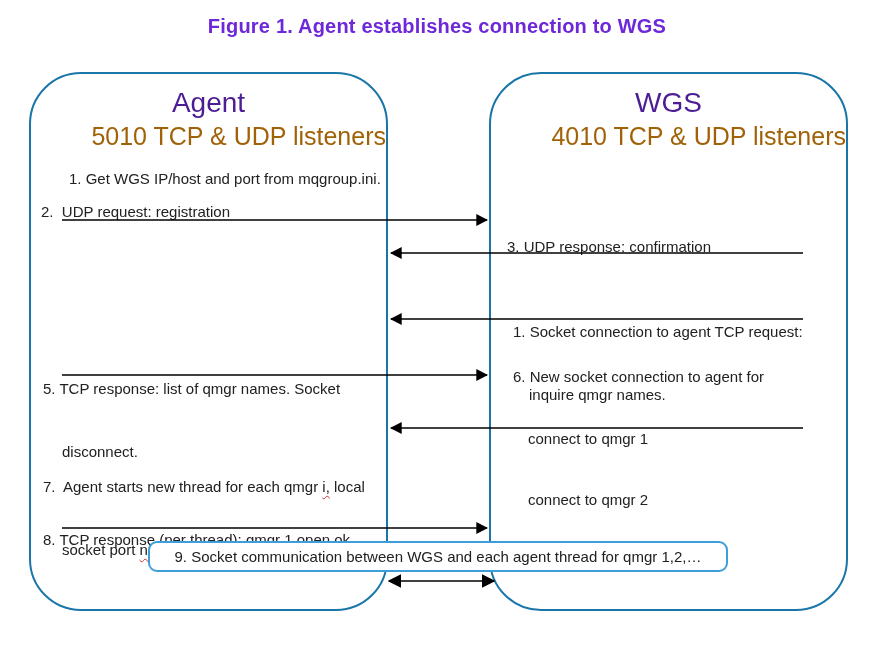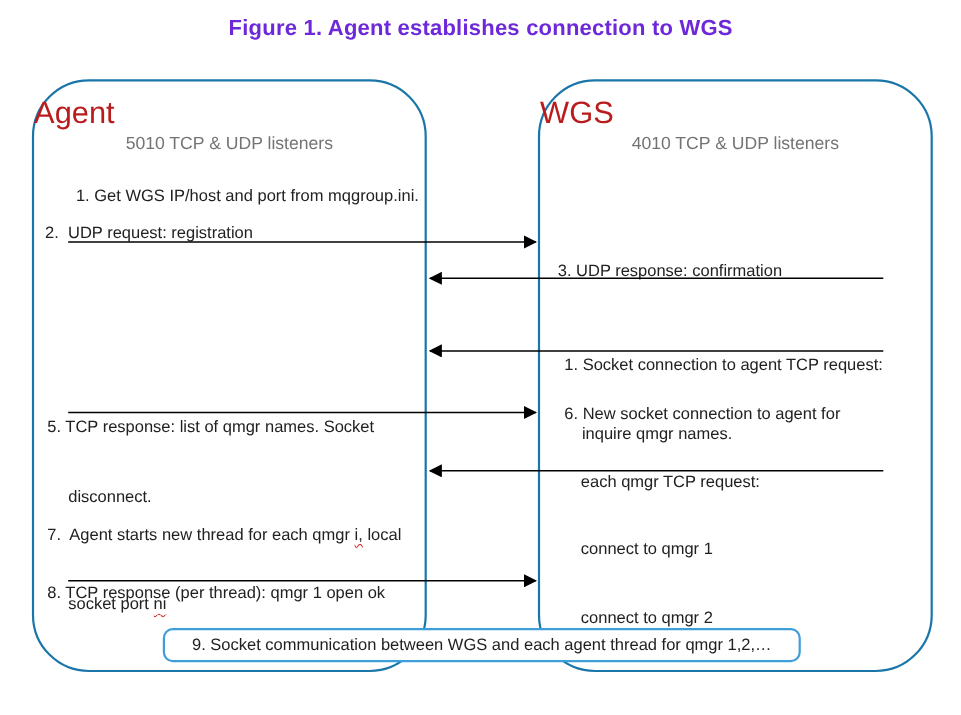--- a/index.html
+++ b/index.html
@@ -10,42 +10,42 @@
   .title{
     position:absolute;left:0;right:0;top:15px;text-align:center;
     font-size:20px;font-weight:700;color:#6d28d9;letter-spacing:.2px;
   }
   .bigbox{
     position:absolute;top:72px;width:359px;height:539px;box-sizing:border-box;
     border:2px solid #1a76a9;border-radius:52px;background:transparent;z-index:1;
   }
   #agent-box{left:29px;}
   #wgs-box{left:489px;}
-  .box-title{margin-top:13px;text-align:left;font-size:28px;color:#b91c1c;}
-  .box-sub{margin-top:3px;text-align:center;font-size:16px;color:#737373;}
+  .box-title{margin-top:13px;text-align:center;font-size:28px;color:#4c1d95;}
+  .box-sub{margin-top:3px;text-align:right;font-size:25px;color:#a16207;}
   .step{
     position:absolute;font-size:15px;line-height:21px;white-space:pre;z-index:2;
   }
   .step span{display:block;}
   .ind16{padding-left:16px;}
   .ind19{padding-left:19px;}
   .ind15{padding-left:15px;}
   .inline-seg{display:inline !important;}
   .misspell{
     display:inline !important;
     text-decoration:underline;text-decoration-style:wavy;
     text-decoration-color:#d13434;text-decoration-thickness:1px;
     text-underline-offset:3px;
   }
   #arrow-layer{position:absolute;left:0;top:0;z-index:2;pointer-events:none;}
   .callout{
     position:absolute;left:148px;top:541px;width:580px;height:31px;box-sizing:border-box;
     border:2.5px solid #3e9ed9;border-radius:9px;background:#ffffff;z-index:3;
     display:flex;align-items:center;justify-content:center;
-    font-size:15px;white-space:pre;color:#212121;margin-top:30px;
+    font-size:15px;white-space:pre;color:#212121;
   }
 </style>
 </head>
 <body>
 
 <div id="stage">
 
   <div class="title">Figure 1. Agent establishes connection to WGS</div>
 
   <div id="agent-box" class="bigbox">
@@ -69,21 +69,20 @@
     <span class="ind16">inquire qmgr names.</span>
   </div>
 
   <div class="step" style="left:43px;top:336px;">
     <span>5. TCP response: list of qmgr names. Socket</span>
     <span class="ind19">disconnect.</span>
   </div>
 
   <div class="step" style="left:513px;top:326px;line-height:20.5px;">
     <span>6. New socket connection to agent for</span>
-    <span class="ind15">each qmgr TCP request:</span>
     <span class="ind15">connect to qmgr 1</span>
     <span class="ind15">connect to qmgr 2</span>
   </div>
 
   <div class="step" style="left:43px;top:434px;">
     <span><span class="inline-seg">7.  Agent starts new thread for each qmgr </span><span class="misspell">i,</span><span class="inline-seg"> local</span></span>
     <span class="ind19"><span class="inline-seg">socket port </span><span class="misspell">ni</span></span>
   </div>
 
   <div class="step" style="left:43px;top:487px;">

